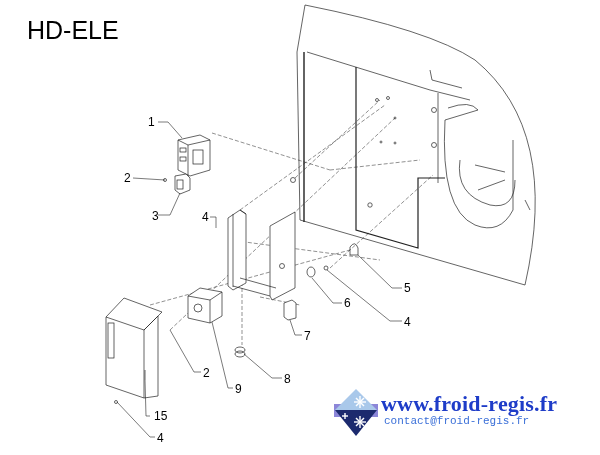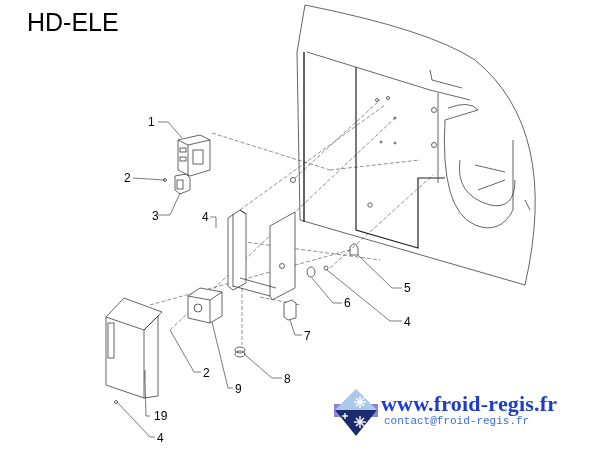--- a/index.html
+++ b/index.html
@@ -1,17 +1,17 @@
 <!DOCTYPE html>
 <html><head>
 <meta charset="utf-8">
 <style>
   html, body { margin:0; padding:0; background:#ffffff; }
   body { width:600px; height:455px; position:relative; overflow:hidden; font-family:"Liberation Sans", sans-serif; }
-  #title { position:absolute; left:27px; top:8px; font-size:25px; color:#000; letter-spacing:0px; font-family:"Liberation Sans", sans-serif; }
+  #title { position:absolute; left:27px; top:16px; font-size:25px; color:#000; letter-spacing:0px; font-family:"Liberation Sans", sans-serif; }
   svg#diagram { position:absolute; left:0; top:0; }
   .lbl { position:absolute; font-size:12px; color:#000; font-family:"Liberation Sans", sans-serif; line-height:12px; }
   #logo-url { position:absolute; left:381px; top:391px; font-family:"Liberation Serif", serif; font-weight:bold; font-size:22px; color:#1e3cc8; letter-spacing:0.2px; }
   #logo-mail { position:absolute; left:384px; top:415px; font-family:Liberation Mono, monospace; font-size:11px; color:#3a6fd8; }
   #logo-icon { position:absolute; left:334px; top:388px; }
 </style>
 </head>
 <body>
 
 <div id="title">HD-ELE</div>
@@ -126,21 +126,21 @@
   <span class="lbl" style="left:124px;top:172px">2</span>
   <span class="lbl" style="left:152px;top:210px">3</span>
   <span class="lbl" style="left:202px;top:211px">4</span>
   <span class="lbl" style="left:404px;top:282px">5</span>
   <span class="lbl" style="left:344px;top:297px">6</span>
   <span class="lbl" style="left:404px;top:316px">4</span>
   <span class="lbl" style="left:304px;top:330px">7</span>
   <span class="lbl" style="left:284px;top:373px">8</span>
   <span class="lbl" style="left:203px;top:367px">2</span>
   <span class="lbl" style="left:235px;top:383px">9</span>
-  <span class="lbl" style="left:154px;top:410px">19</span>
+  <span class="lbl" style="left:154px;top:410px">15</span>
   <span class="lbl" style="left:157px;top:432px">4</span>
 </div>
 
 <svg id="logo-icon" width="44" height="50" viewBox="0 0 44 50">
   <rect x="0" y="16" width="44" height="13" fill="#8c86d8"></rect>
   <polygon points="22,1 43,22 1,22" fill="#a9c8ea"></polygon>
   <polygon points="1,22 43,22 22,48" fill="#1c2a6e"></polygon>
   <g stroke="#ffffff" stroke-width="1.4">
     <line x1="26" y1="8" x2="26" y2="20"></line>
       <line x1="20" y1="14" x2="32" y2="14"></line>

